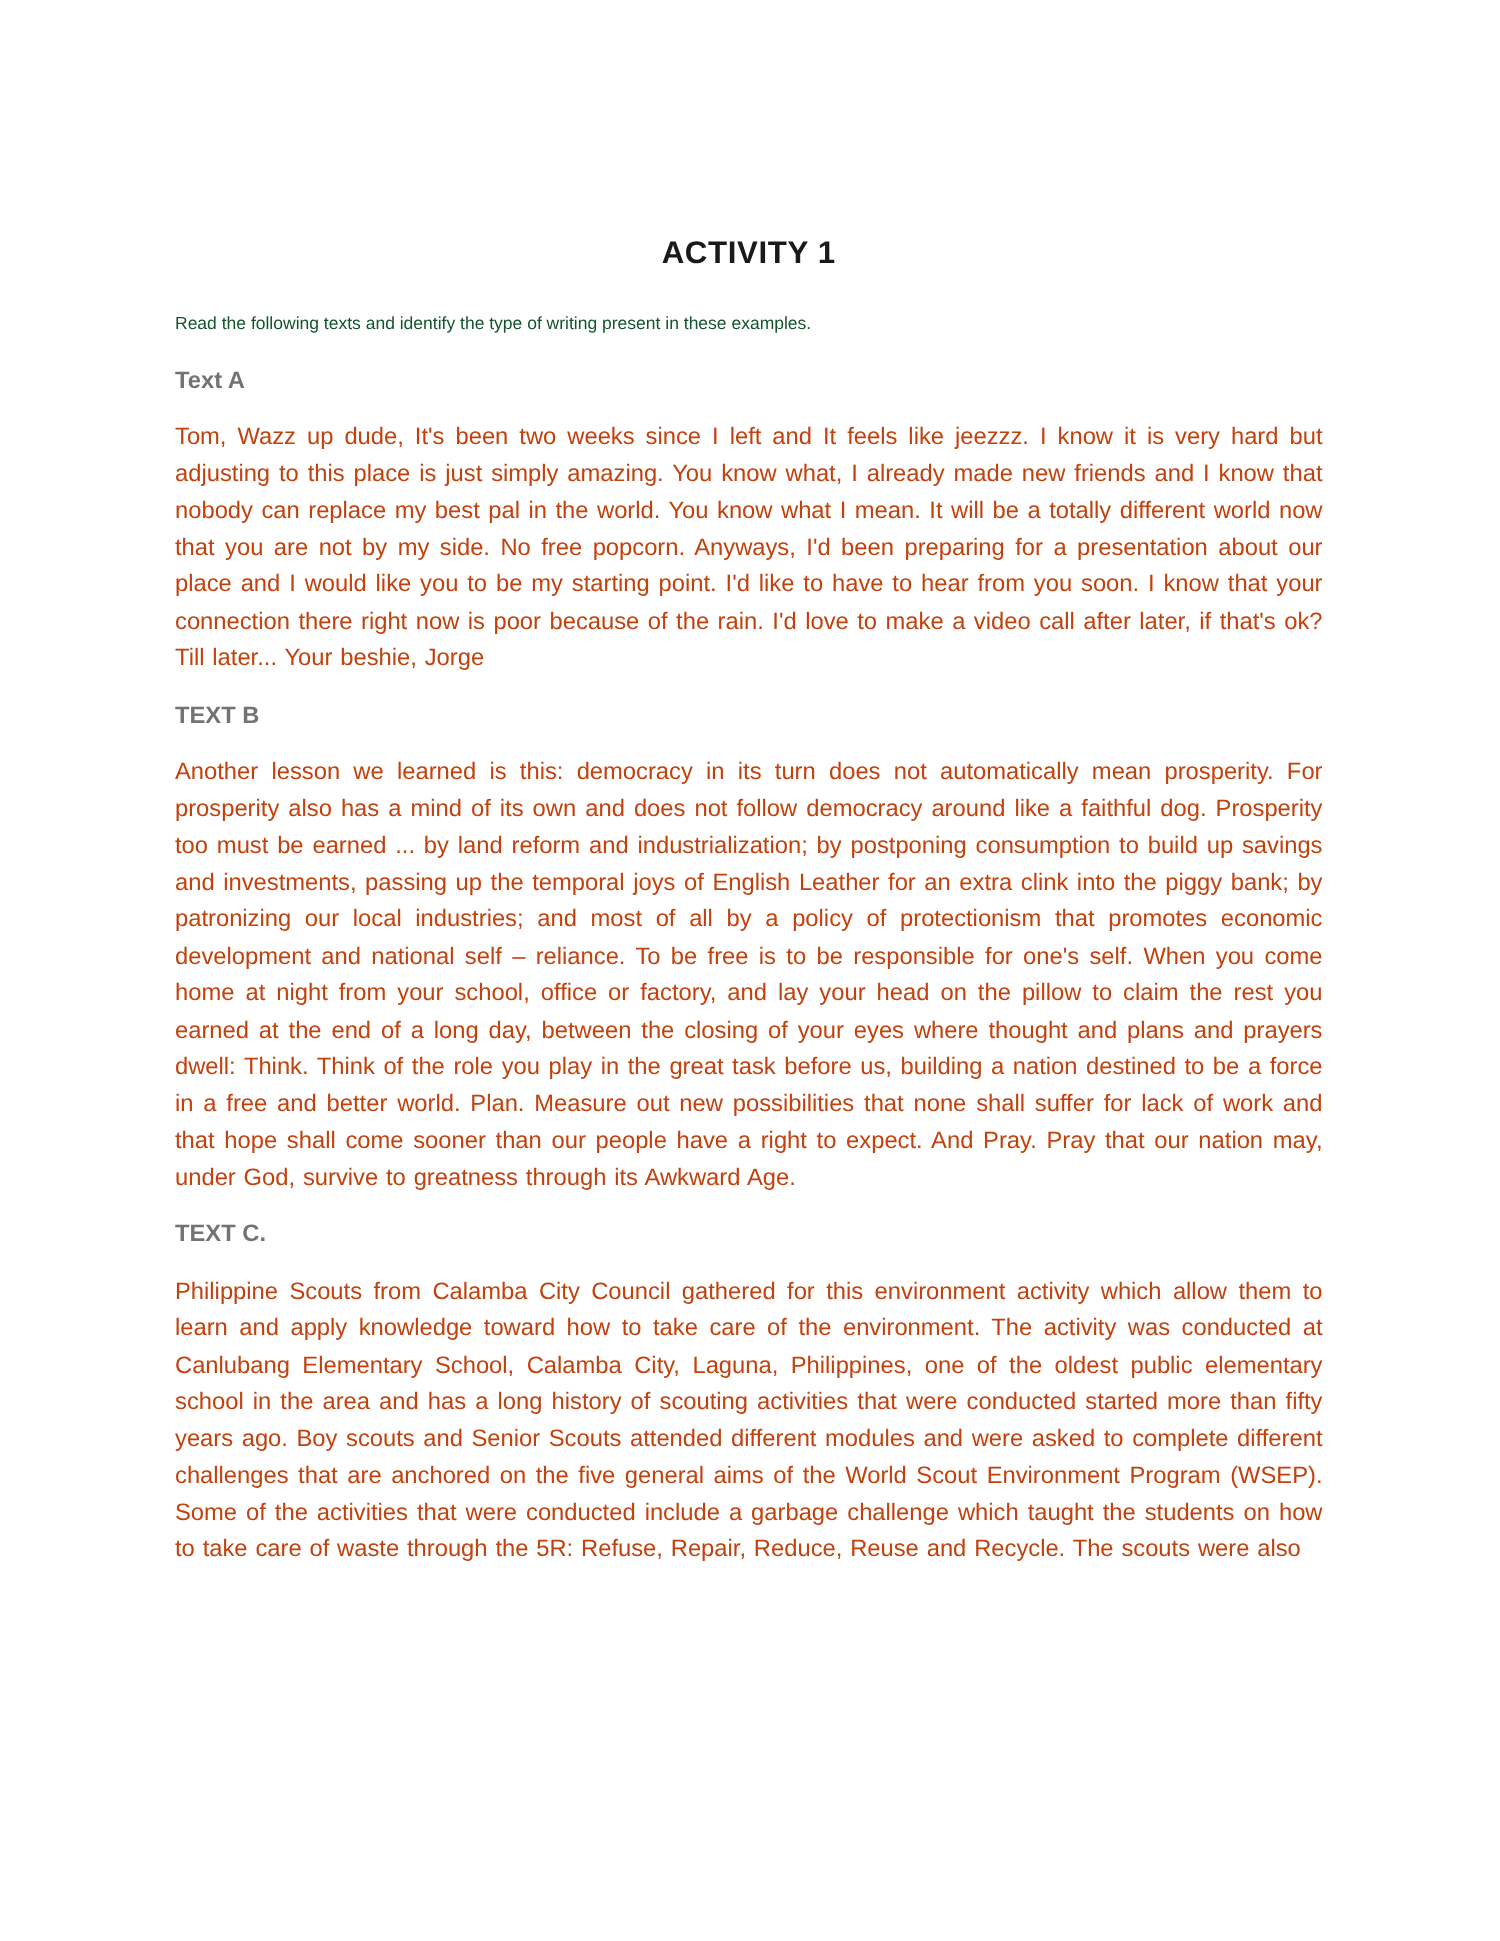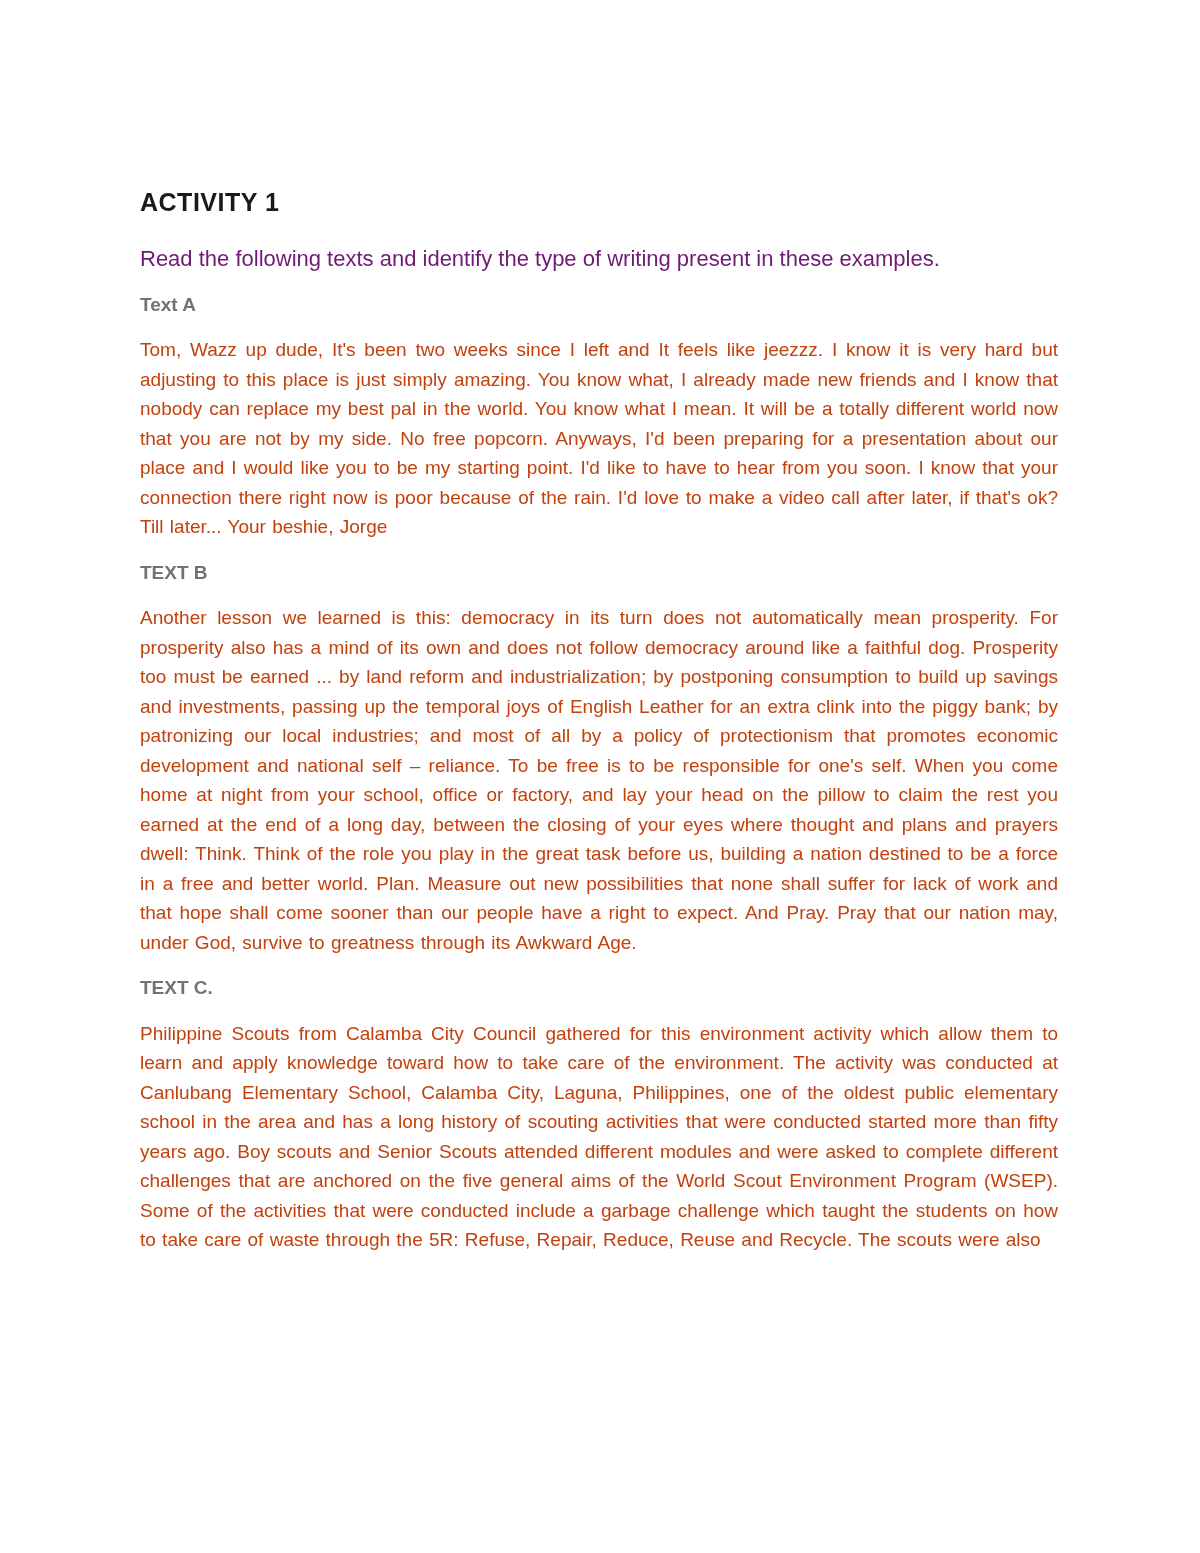--- a/index.html
+++ b/index.html
@@ -22,26 +22,27 @@
     left: 140px;
     width: 918px;
   }
   .doc-title {
     font-size: 25px;
     font-weight: 700;
     color: #1a1a1a;
     letter-spacing: 0.5px;
     line-height: 30px;
     margin: 0 0 27px 0;
+    text-align: center;
   }
   .intro {
-    font-size: 22px;
+    font-size: 14px;
     line-height: 29.5px;
     margin: 0 0 16px 0;
-    color: #701a75;
+    color: #14532d;
   }
   .section-label {
     font-size: 19px;
     font-weight: 700;
     color: #737373;
     line-height: 29.5px;
     margin: 0 0 16px 0;
   }
   .section-body {
     font-size: 19px;

